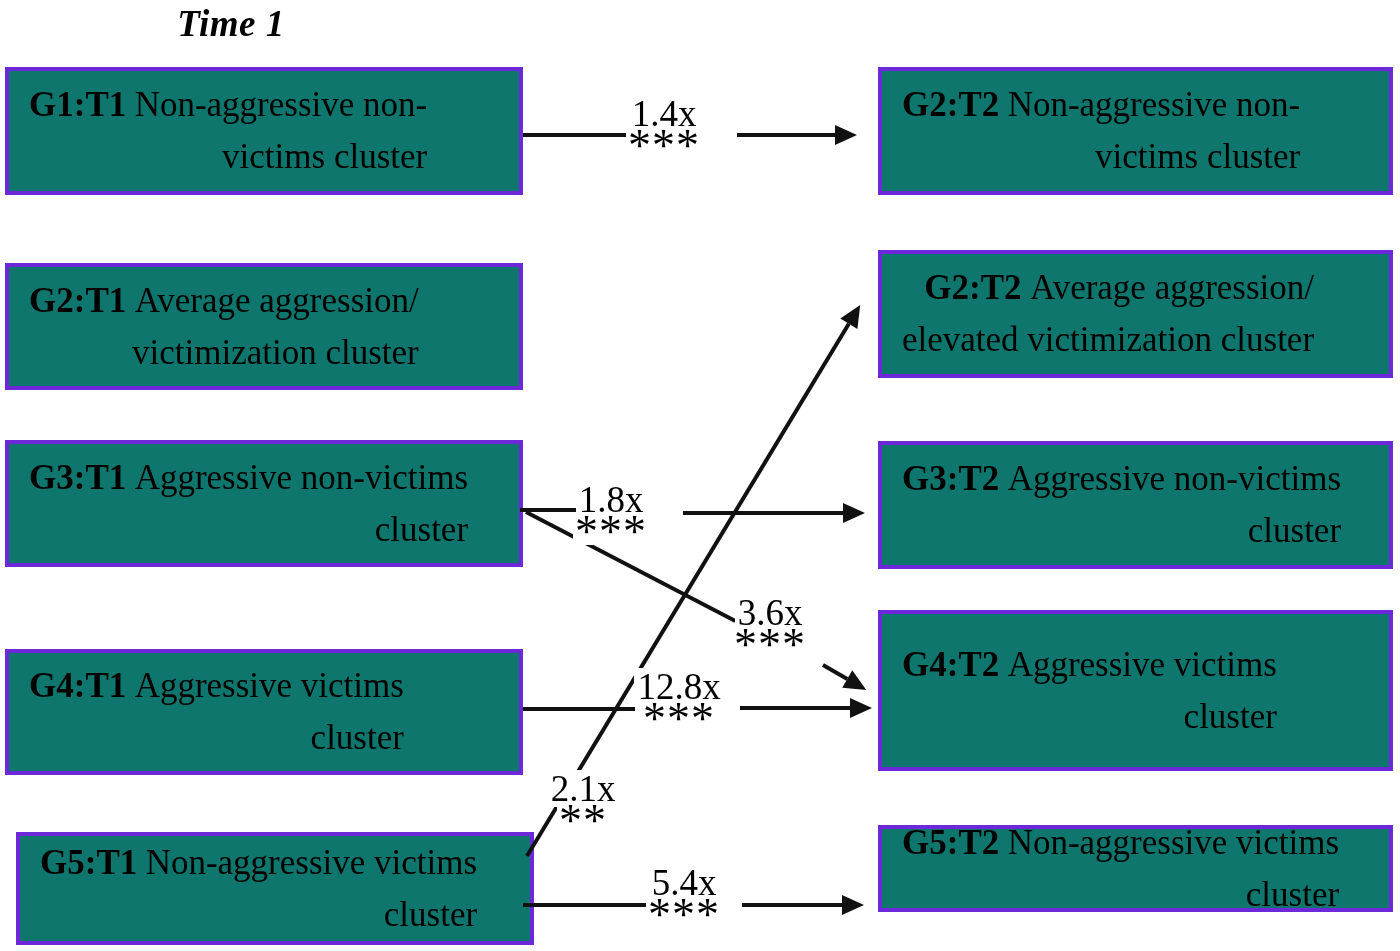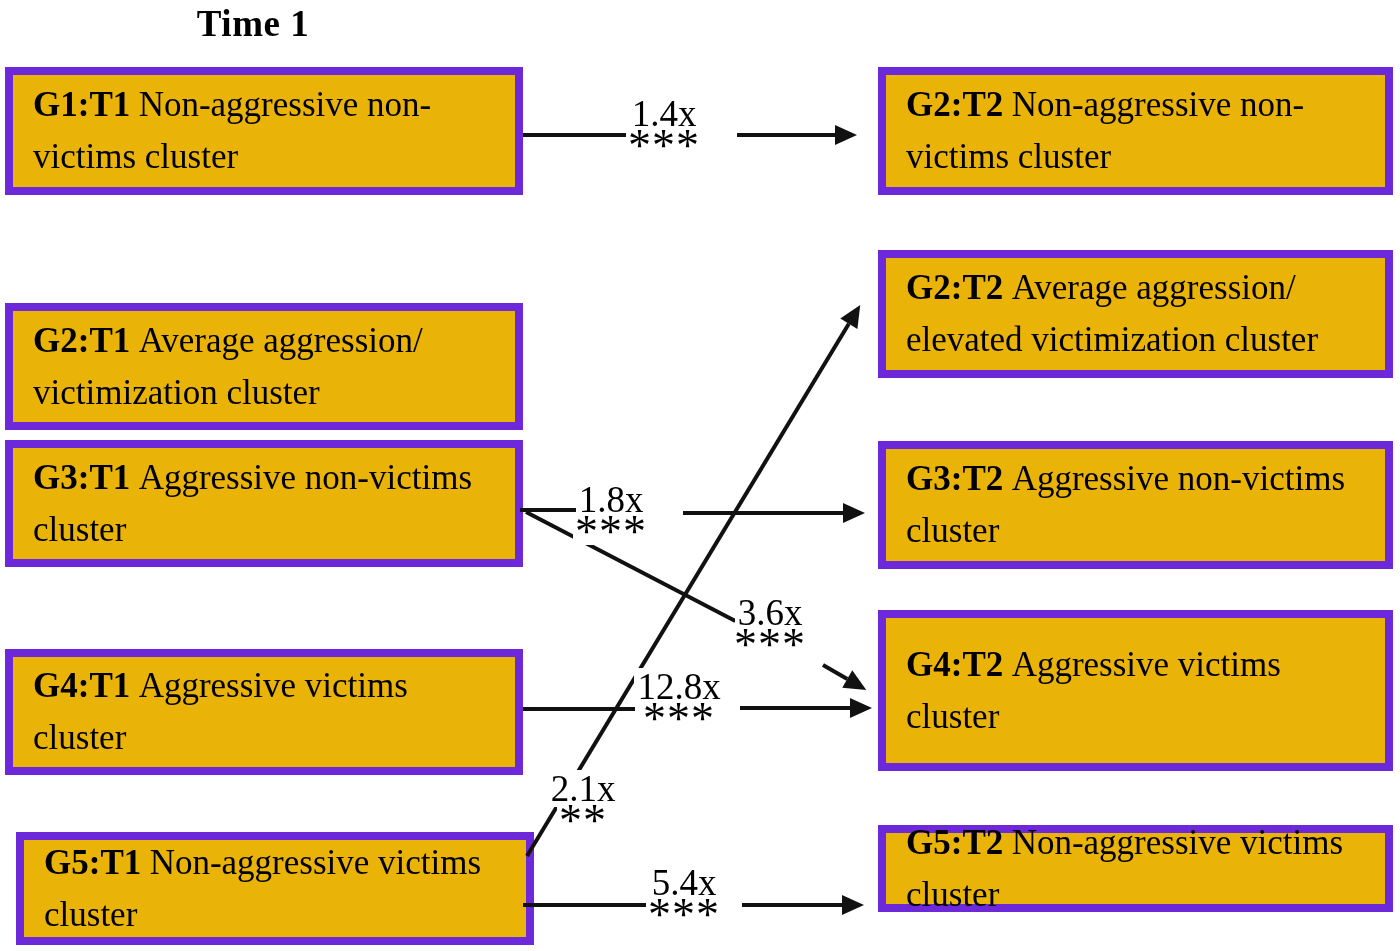--- a/index.html
+++ b/index.html
@@ -16,25 +16,26 @@
     position: absolute;
     top: 2px;
     width: 300px;
     text-align: center;
     font-size: 37px;
     font-weight: bold;
     letter-spacing: 0.5px;
   }
   .box {
     position: absolute;
-    border: 8px solid #6d28d9;
+    border: 4px solid #6d28d9;
     box-sizing: border-box;
-    background: #eab308;
+    background: #0f766e;
     display: flex;
     align-items: center;
+    text-align: right;
   }
   .box.left  { left: 5px;   width: 518px; }
   .box.right { left: 878px; width: 515px; }
   .box-text {
     padding: 0 8px 0 20px;
     font-size: 35px;
     line-height: 52px;
     white-space: pre-line;
   }
   .gid { font-weight: bold; margin-right: 0.24em; white-space: normal; }
@@ -79,27 +80,27 @@
     font-size: 46px;
     line-height: 27px;
     letter-spacing: 1px;
   }
 </style>
 </head>
 <body>
 
 <div class="canvas">
 
-  <div class="col-header" style="left:103px;">Time 1</div>
+  <div class="col-header" style="left:81px;font-style:italic;">Time 1</div>
 
   <div class="box left" style="top:67px;height:128px;">
     <div class="box-text"><b class="gid">G1:T1</b><span class="glabel">Non-aggressive non-
 victims cluster</span></div>
   </div>
-  <div class="box left" style="top:263px;height:127px;margin-top:40px;">
+  <div class="box left" style="top:263px;height:127px;">
     <div class="box-text"><b class="gid">G2:T1</b><span class="glabel">Average aggression/
 victimization cluster</span></div>
   </div>
   <div class="box left" style="top:440px;height:127px;">
     <div class="box-text"><b class="gid">G3:T1</b><span class="glabel">Aggressive non-victims
 cluster</span></div>
   </div>
   <div class="box left" style="top:649px;height:126px;">
     <div class="box-text"><b class="gid">G4:T1</b><span class="glabel">Aggressive victims
 cluster</span></div>

